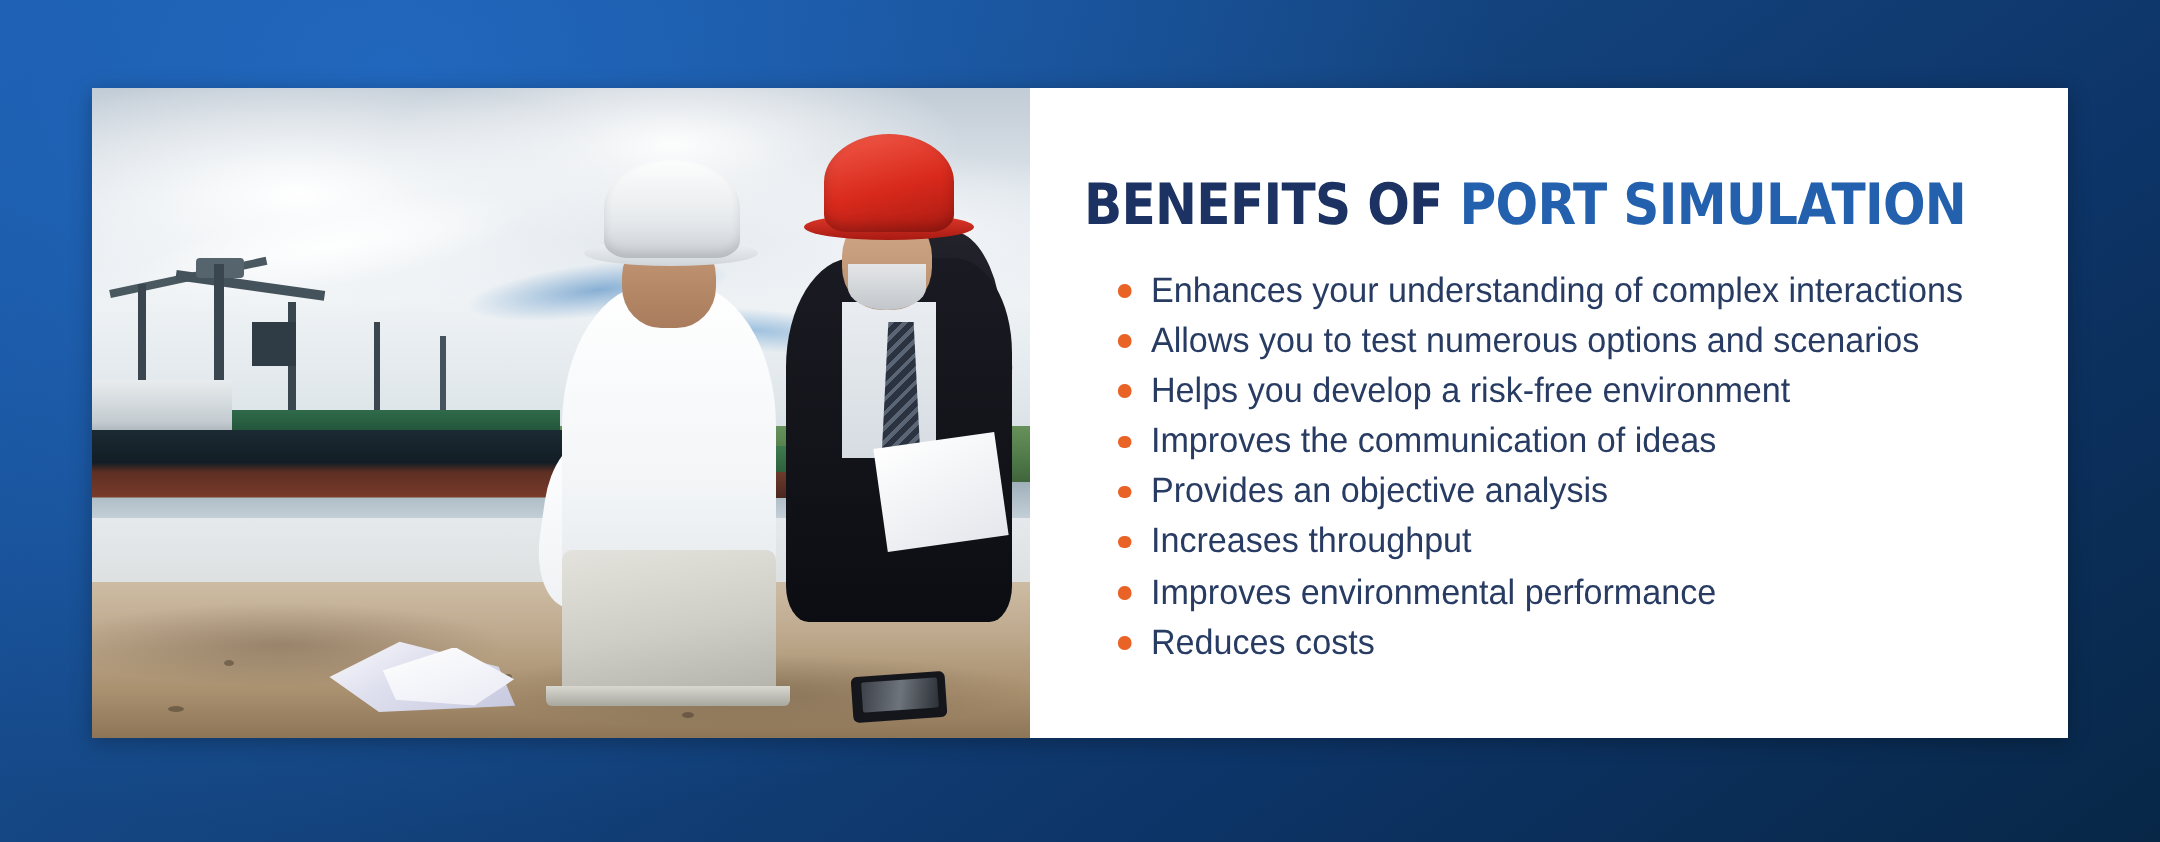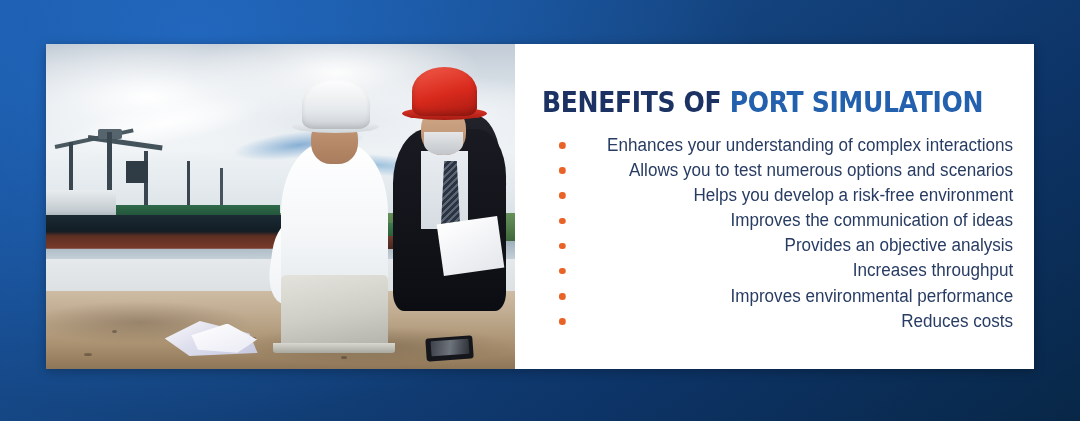--- a/index.html
+++ b/index.html
@@ -27,21 +27,20 @@
   .card {
     position: absolute;
     left: 46px;
     top: 44px;
     width: 988px;
     height: 325px;
     background: #ffffff;
     display: flex;
     box-shadow: 0 2px 10px rgba(0,0,0,0.28);
     overflow: hidden;
-    text-align: right;
   }
 
   
   .photo {
     position: relative;
     width: 469px;
     height: 325px;
     flex: 0 0 469px;
     overflow: hidden;
     background: #b9c4cc;

